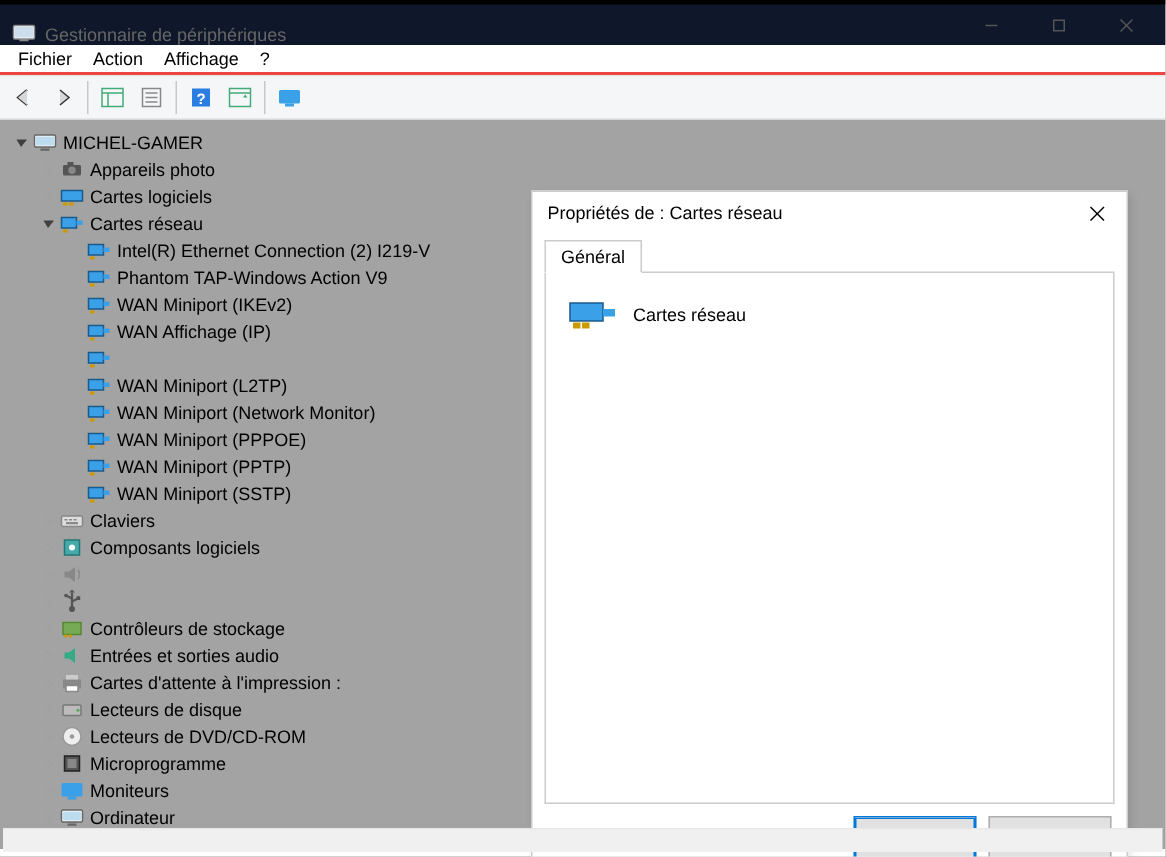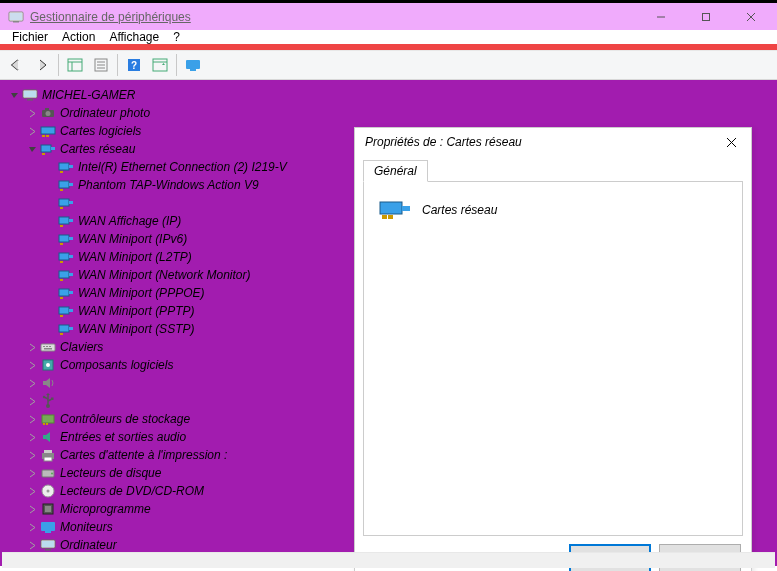--- a/index.html
+++ b/index.html
@@ -1,29 +1,29 @@
 <!DOCTYPE html>
 <html><head>
 <meta charset="utf-8">
 <style>
   * { box-sizing: border-box; font-family: "Segoe UI", Tahoma, sans-serif; }
   body { margin: 0; background: #fff; width: 777px; height: 571px; overflow: hidden; font-size: 12px; }
-  .titlebar { height: 30px; border-top: 3px solid #000; display: flex; align-items: center; padding: 0 4px 0 8px; color: #666; background: #f0abfc; text-decoration: underline; }
+  .titlebar { height: 30px; border-top: 3px solid #000; display: flex; align-items: flex-end; padding: 0 4px 0 8px; color: #666; background: #0f172a; }
   .titlebar .title { flex: 1; font-size: 12px; margin-left: 6px; }
   .titlebar .tb-icon { width: 16px; height: 16px; display: inline-block; }
   .win-btns { display: flex; }
   .win-btn { width: 45px; height: 27px; display: flex; align-items: center; justify-content: center; color: #555; }
   .win-btn svg { width: 10px; height: 10px; }
-  .menubar { height: 20px; display: flex; align-items: center; padding: 0 6px; font-size: 12px; border-bottom: 6px solid #ef4444; }
+  .menubar { height: 20px; display: flex; align-items: center; padding: 0 6px; font-size: 12px; border-bottom: 2px solid #ef4444; }
   .menubar .menu-item { padding: 2px 6px; margin-right: 2px; }
   .toolbar { height: 30px; background: #f5f6f7; border-top: 1px solid #e8e8e8; border-bottom: 1px solid #d8d8d8; display: flex; align-items: center; padding: 0 4px; gap: 2px; }
   .tb-btn { width: 24px; height: 24px; display: flex; align-items: center; justify-content: center; border: 1px solid transparent; }
   .tb-btn svg { width: 16px; height: 16px; }
   .sep { width: 1px; height: 22px; background: #c8c8c8; margin: 0 2px; }
-  .content { position: relative; width: 100%; height: calc(571px - 30px - 20px - 30px - 5px); background: #a21caf; padding: 4px 2px 0 2px; font-style: italic; }
+  .content { position: relative; width: 100%; height: calc(571px - 30px - 20px - 30px - 5px); background: #a3a3a3; padding: 4px 2px 0 2px; }
   
   .tree { font-size: 12px; color: #000; padding: 2px 0 0 6px; line-height: 18px;}
   .tree ul { list-style: none; margin: 0; padding-left: 18px; }
   .tree > ul { padding-left: 0; }
   .node { display: flex; align-items: center; height: 18px; }
   .arrow { width: 12px; height: 12px; margin-right: 2px; display: inline-flex; align-items: center; justify-content: center; }
   .arrow svg { width: 9px; height: 9px; }
   .node .icon { width: 16px; height: 16px; margin-right: 4px; display: inline-flex; align-items: center; justify-content: center; }
   .node .icon svg { width: 16px; height: 16px; }
   
@@ -159,21 +159,21 @@
                     <path d="M2 1 L7 4.5 L2 8" fill="none" stroke="#a0a0a0" stroke-width="1"></path>
                   </svg>
                 </span>
             <span class="icon">
                   <svg viewBox="0 0 16 16">
                     <rect x="2" y="5" width="12" height="7" rx="1" fill="#555"></rect>
                     <circle cx="8" cy="8.5" r="2.5" fill="#888"></circle>
                     <rect x="5" y="3" width="4" height="2" fill="#555"></rect>
                   </svg>
                 </span>
-            <span>Ordinateur photo</span>
+            <span>Appareils photo</span>
           </div>
             </li>
           <li>
               <div class="node">
             <span class="arrow">
                   <svg viewBox="0 0 9 9">
                     <path d="M2 1 L7 4.5 L2 8" fill="none" stroke="#a0a0a0" stroke-width="1"></path>
                   </svg>
                 </span>
             <span class="icon">
@@ -232,20 +232,21 @@
                 <li>
                   <div class="node">
                     <span class="arrow"></span>
                     <span class="icon">
                       <svg viewBox="0 0 16 16">
                         <rect x="1" y="4" width="10" height="7" fill="#3aa0e8" stroke="#1a5a8a"></rect>
                         <rect x="11" y="6" width="4" height="3" fill="#3aa0e8"></rect>
                         <rect x="2" y="12" width="3" height="2" fill="#c90"></rect>
                       </svg>
                     </span>
+                    <span>WAN Miniport (IKEv2)</span>
                   </div>
                 </li>
                 <li>
                   <div class="node">
                     <span class="arrow"></span>
                     <span class="icon">
                       <svg viewBox="0 0 16 16">
                         <rect x="1" y="4" width="10" height="7" fill="#3aa0e8" stroke="#1a5a8a"></rect>
                         <rect x="11" y="6" width="4" height="3" fill="#3aa0e8"></rect>
                         <rect x="2" y="12" width="3" height="2" fill="#c90"></rect>
@@ -257,21 +258,20 @@
                 <li>
                   <div class="node">
                     <span class="arrow"></span>
                     <span class="icon">
                       <svg viewBox="0 0 16 16">
                         <rect x="1" y="4" width="10" height="7" fill="#3aa0e8" stroke="#1a5a8a"></rect>
                         <rect x="11" y="6" width="4" height="3" fill="#3aa0e8"></rect>
                         <rect x="2" y="12" width="3" height="2" fill="#c90"></rect>
                       </svg>
                     </span>
-                    <span>WAN Miniport (IPv6)</span>
                   </div>
                 </li>
                 <li>
                   <div class="node">
                     <span class="arrow"></span>
                     <span class="icon">
                       <svg viewBox="0 0 16 16">
                         <rect x="1" y="4" width="10" height="7" fill="#3aa0e8" stroke="#1a5a8a"></rect>
                         <rect x="11" y="6" width="4" height="3" fill="#3aa0e8"></rect>
                         <rect x="2" y="12" width="3" height="2" fill="#c90"></rect>

